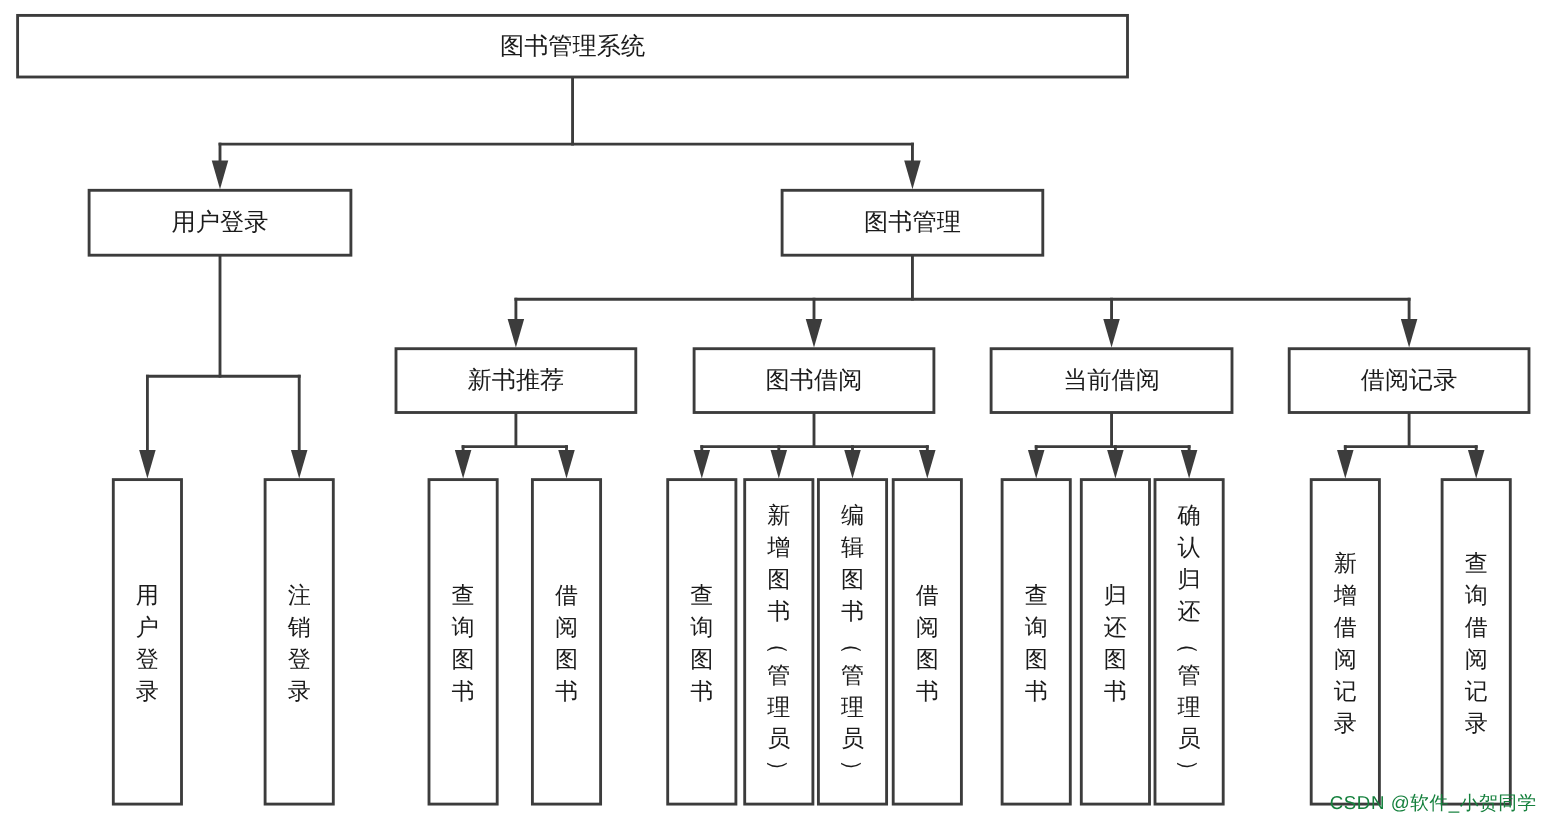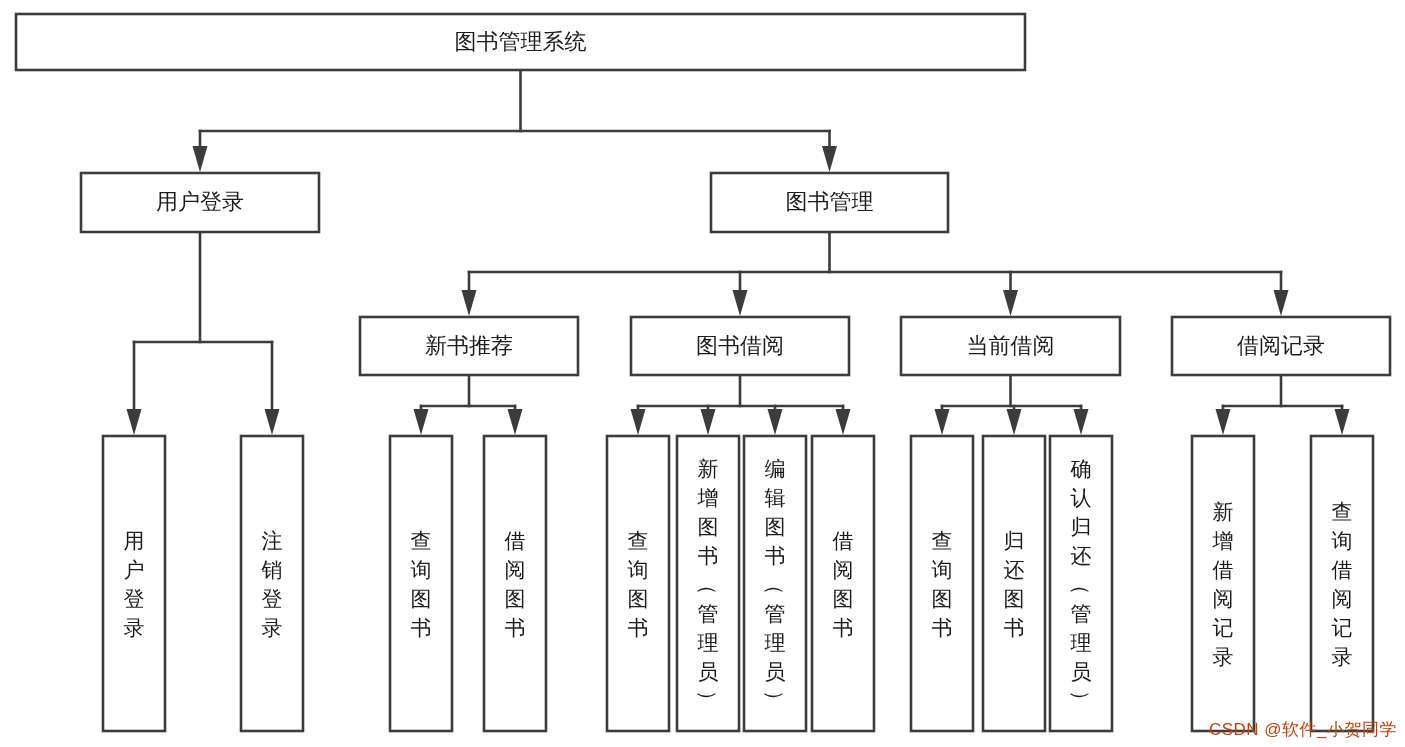--- a/index.html
+++ b/index.html
@@ -56,21 +56,21 @@
     fill: #1b1b1b;
     text-anchor: middle;
     white-space: pre;
   }
   .watermark {
     position: absolute;
     right: 8px;
     bottom: 6px;
     font-family: "Liberation Sans", "DejaVu Sans", sans-serif;
     font-size: 17px;
-    color: #c2410c;
+    color: #15803d;
     letter-spacing: 0.5px;
     user-select: none;
     pointer-events: none;
     white-space: pre;
   }
 </style>
 </head>
 <body>
 
 <div id="diagram-root">

